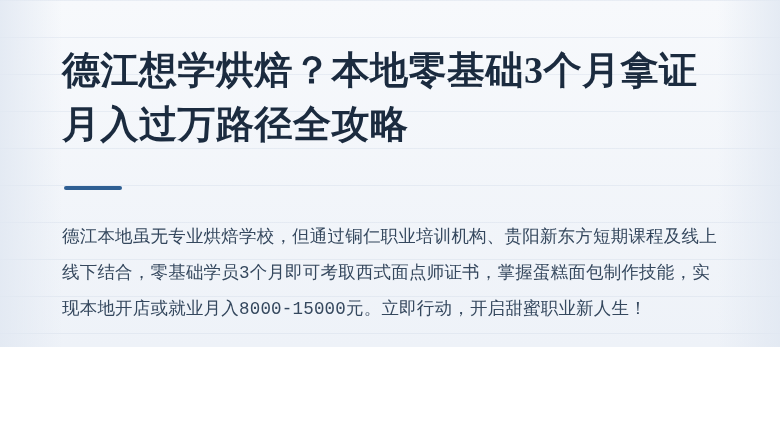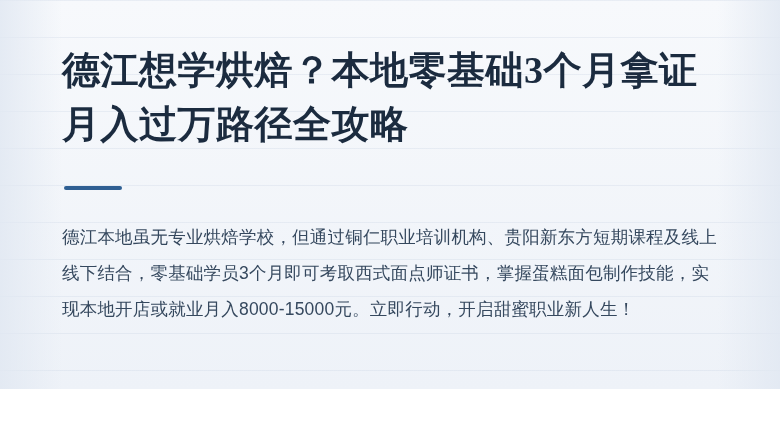--- a/index.html
+++ b/index.html
@@ -8,21 +8,21 @@
   }
   body {
     width: 780px;
     height: 441px;
     overflow: hidden;
     font-family: "Liberation Sans", sans-serif;
   }
   .card {
     position: relative;
     width: 780px;
-    height: 389px;
+    height: 347px;
     box-sizing: border-box;
     background:
       linear-gradient(180deg, #f7f9fc 0%, #eef2f8 100%);
     overflow: hidden;
   }
   
   .bg-lines {
     position: absolute;
     inset: 0;
     background-image: repeating-linear-gradient(
@@ -58,21 +58,21 @@
     max-width: 670px;
   }
   .divider {
     width: 58px;
     height: 4px;
     background: #2f5f93;
     border-radius: 2px;
     margin: 34px 0 30px 2px;
   }
   .body-text {
-    font-family: Liberation Sans, sans-serif;
+    font-family: Liberation Mono, monospace;
     font-size: 17.5px;
     line-height: 2.05;
     color: #35485e;
     margin: 0;
     max-width: 655px;
     letter-spacing: 0.2px;
   }
 </style>
 </head>
 <body>

